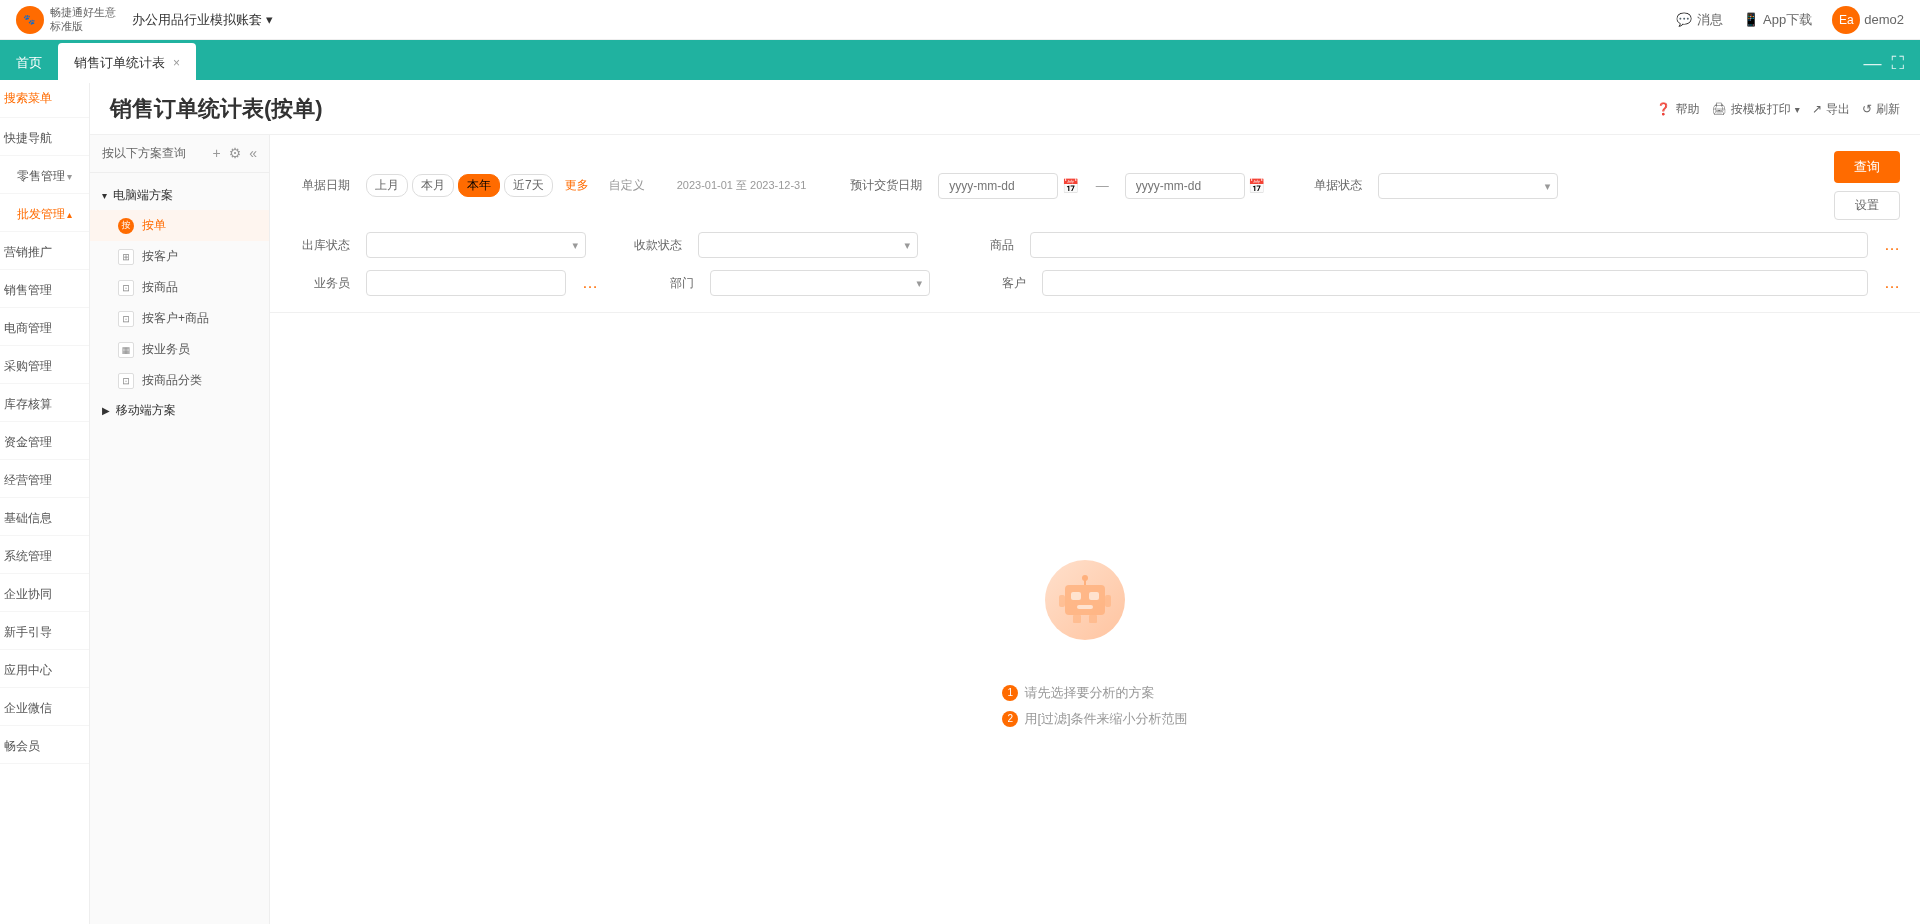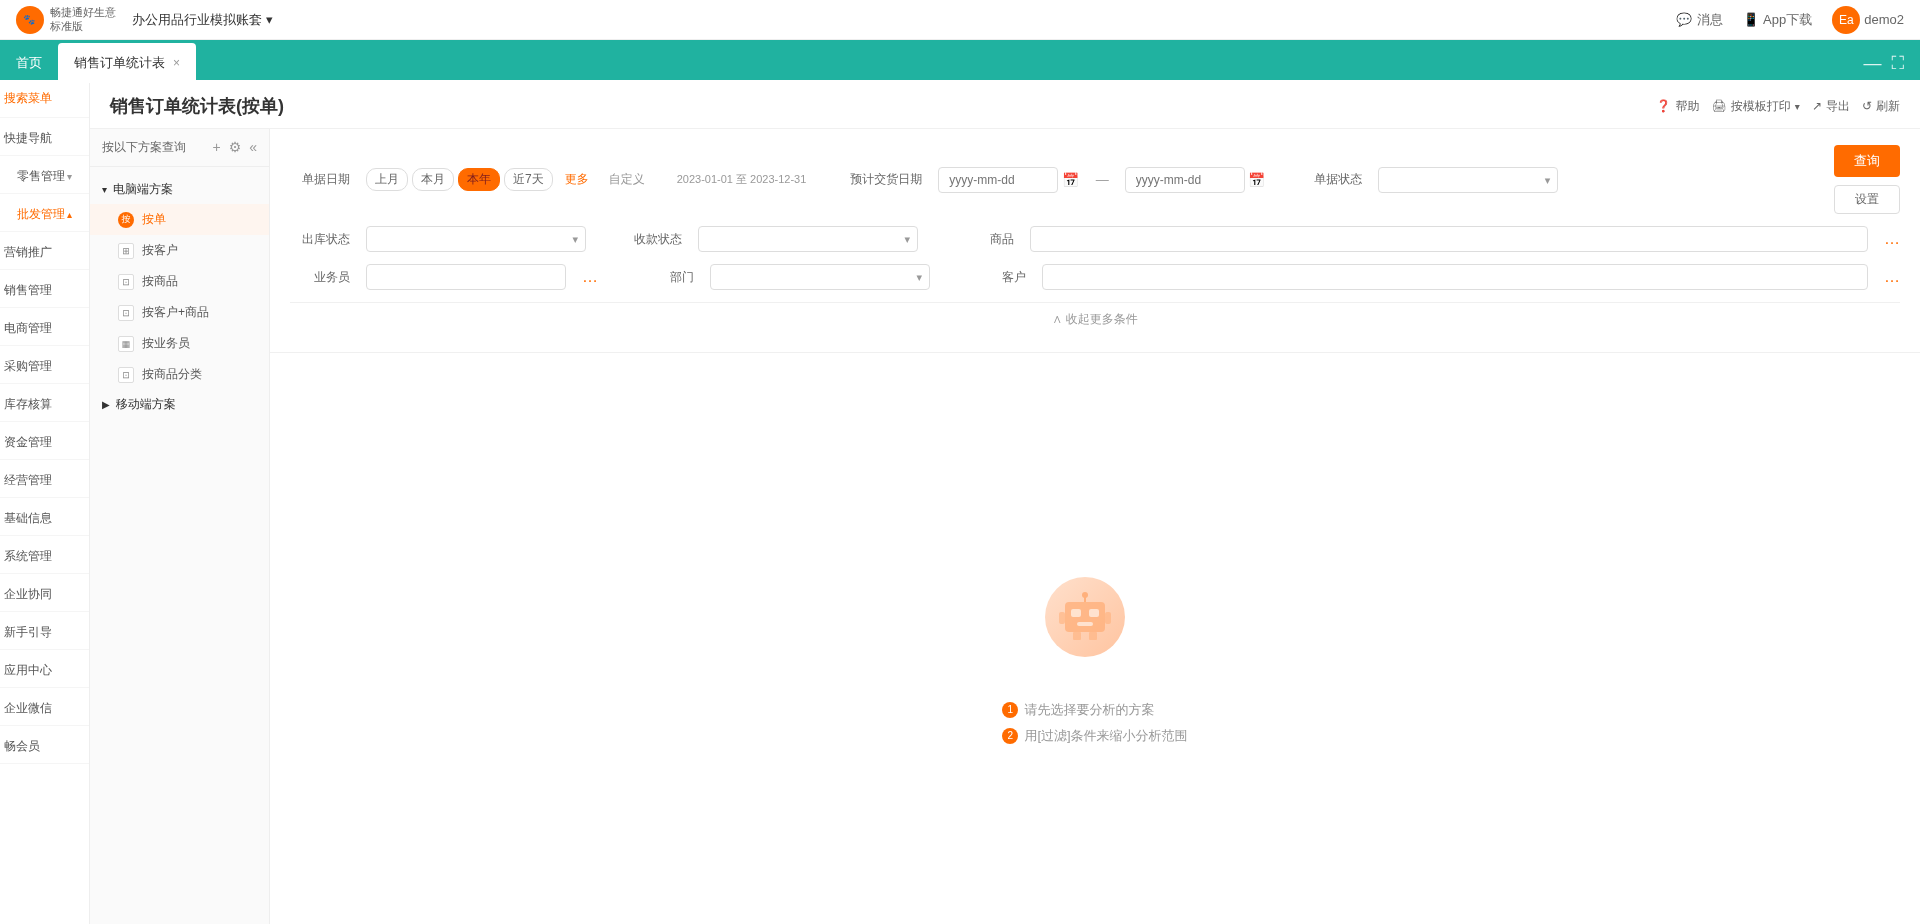--- a/index.html
+++ b/index.html
@@ -150,21 +150,21 @@
       flex: 1;
       display: flex; flex-direction: column;
     }
 
     
     .page-header {
       padding: 14px 20px 10px;
       display: flex; align-items: center; justify-content: space-between;
       border-bottom: 1px solid #f0f0f0;
     }
-    .page-title { font-size: 18px; font-weight: 600; color: #333; }
+    .page-title { font-size: 22px; font-weight: 600; color: #333; }
     .page-actions { display: flex; align-items: center; gap: 12px; }
     .page-action-btn {
       display: flex; align-items: center; gap: 4px;
       color: #666; font-size: 12px; cursor: pointer;
     }
 
     
     .filter-area {
       padding: 16px 20px;
       background: #fff;
@@ -178,21 +178,21 @@
       font-size: 12px; color: #666; min-width: 60px; text-align: right; flex-shrink: 0;
     }
     .date-shortcuts {
       display: flex; align-items: center; gap: 4px;
     }
     .date-btn {
       padding: 2px 8px; border-radius: 10px; font-size: 12px;
       cursor: pointer; border: 1px solid #ddd; background: #fff; color: #666;
     }
     .date-btn.active {
-      background: #ff6b00; color: #7f1d1d; border-color: #ff6b00;
+      background: #ff6b00; color: #000000; border-color: #ff6b00;
     }
     .date-range {
       display: flex; align-items: center; gap: 6px; margin-left: 8px;
     }
     .date-range-text { font-size: 11px; color: #999; }
     .filter-input {
       border: 1px solid #ddd; border-radius: 4px; padding: 5px 10px;
       font-size: 12px; color: #333; background: #fff; outline: none;
       min-width: 160px;
     }
@@ -528,23 +528,20 @@
               <select class="filter-select" style="min-width:220px;">
                 <option value=""></option>
               </select>
             </div>
 
             <span class="filter-label" style="margin-left:20px;">客户</span>
             <input class="filter-input" style="flex: 1 1 0%;">
             <span class="dots-btn">…</span>
           </div>
 
-          <div class="collapse-bar">
-            <span>∧ 收起更多条件</span>
-          </div>
         </div>
 
         <div class="empty-state">
           <div class="empty-icon">
             <div class="empty-icon-inner">
 
               <svg width="60" height="60" viewBox="0 0 60 60">
                 <rect x="10" y="15" width="40" height="30" rx="4" fill="#ffb07c" opacity="0.8"></rect>
                 <rect x="16" y="22" width="10" height="8" rx="2" fill="#fff" opacity="0.6"></rect>
                 <rect x="34" y="22" width="10" height="8" rx="2" fill="#fff" opacity="0.6"></rect>

